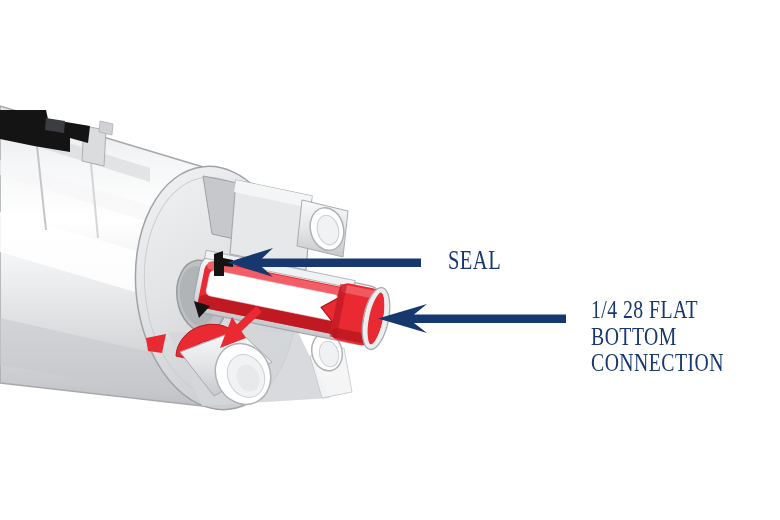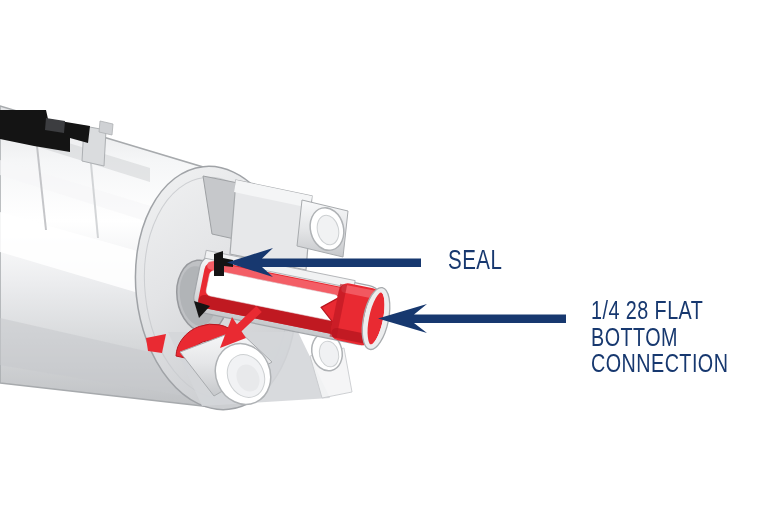--- a/index.html
+++ b/index.html
@@ -1,21 +1,21 @@
 <!DOCTYPE html>
 <html><head>
 <meta charset="utf-8">
 <style>
   html,body{margin:0;padding:0;background:#ffffff;}
   .stage{
     position:relative;
     width:780px;height:520px;
     background:#ffffff;
     overflow:hidden;
-    font-family:Liberation Sans, sans-serif;
+    font-family:Liberation Serif, serif;
   }
   .stage svg{position:absolute;left:0;top:0;}
   .callout-label{
     position:absolute;
     color:#17386F;
     transform:scaleX(0.76);
     transform-origin:left top;
     letter-spacing:0.6px;
     white-space:nowrap;
   }

